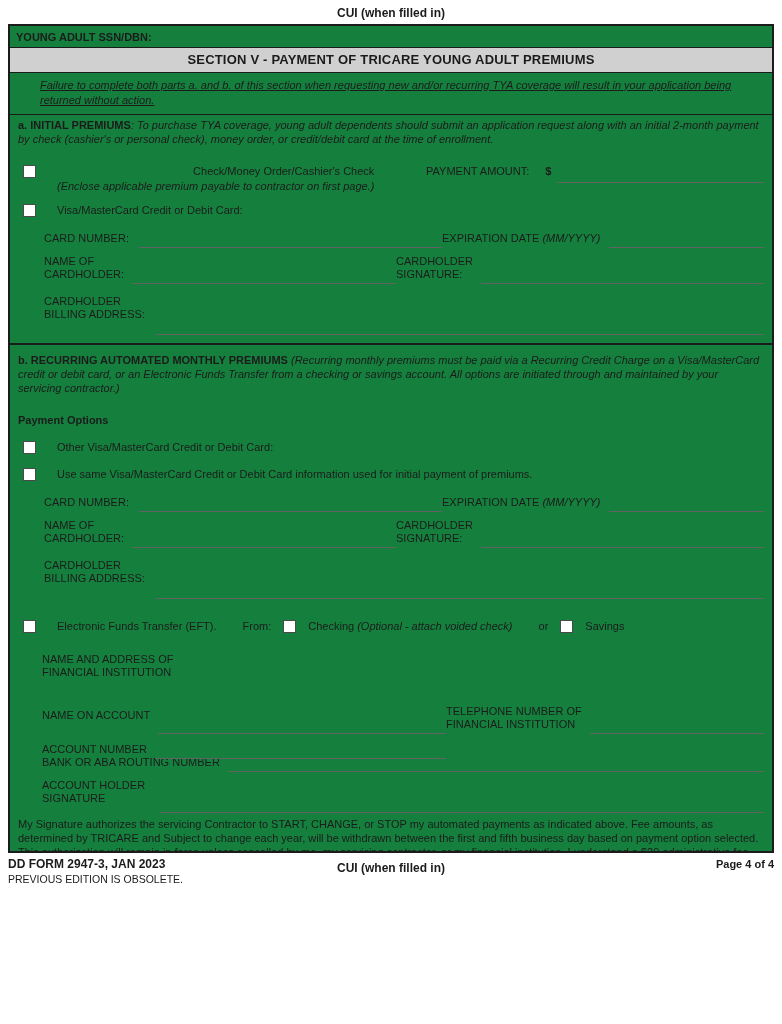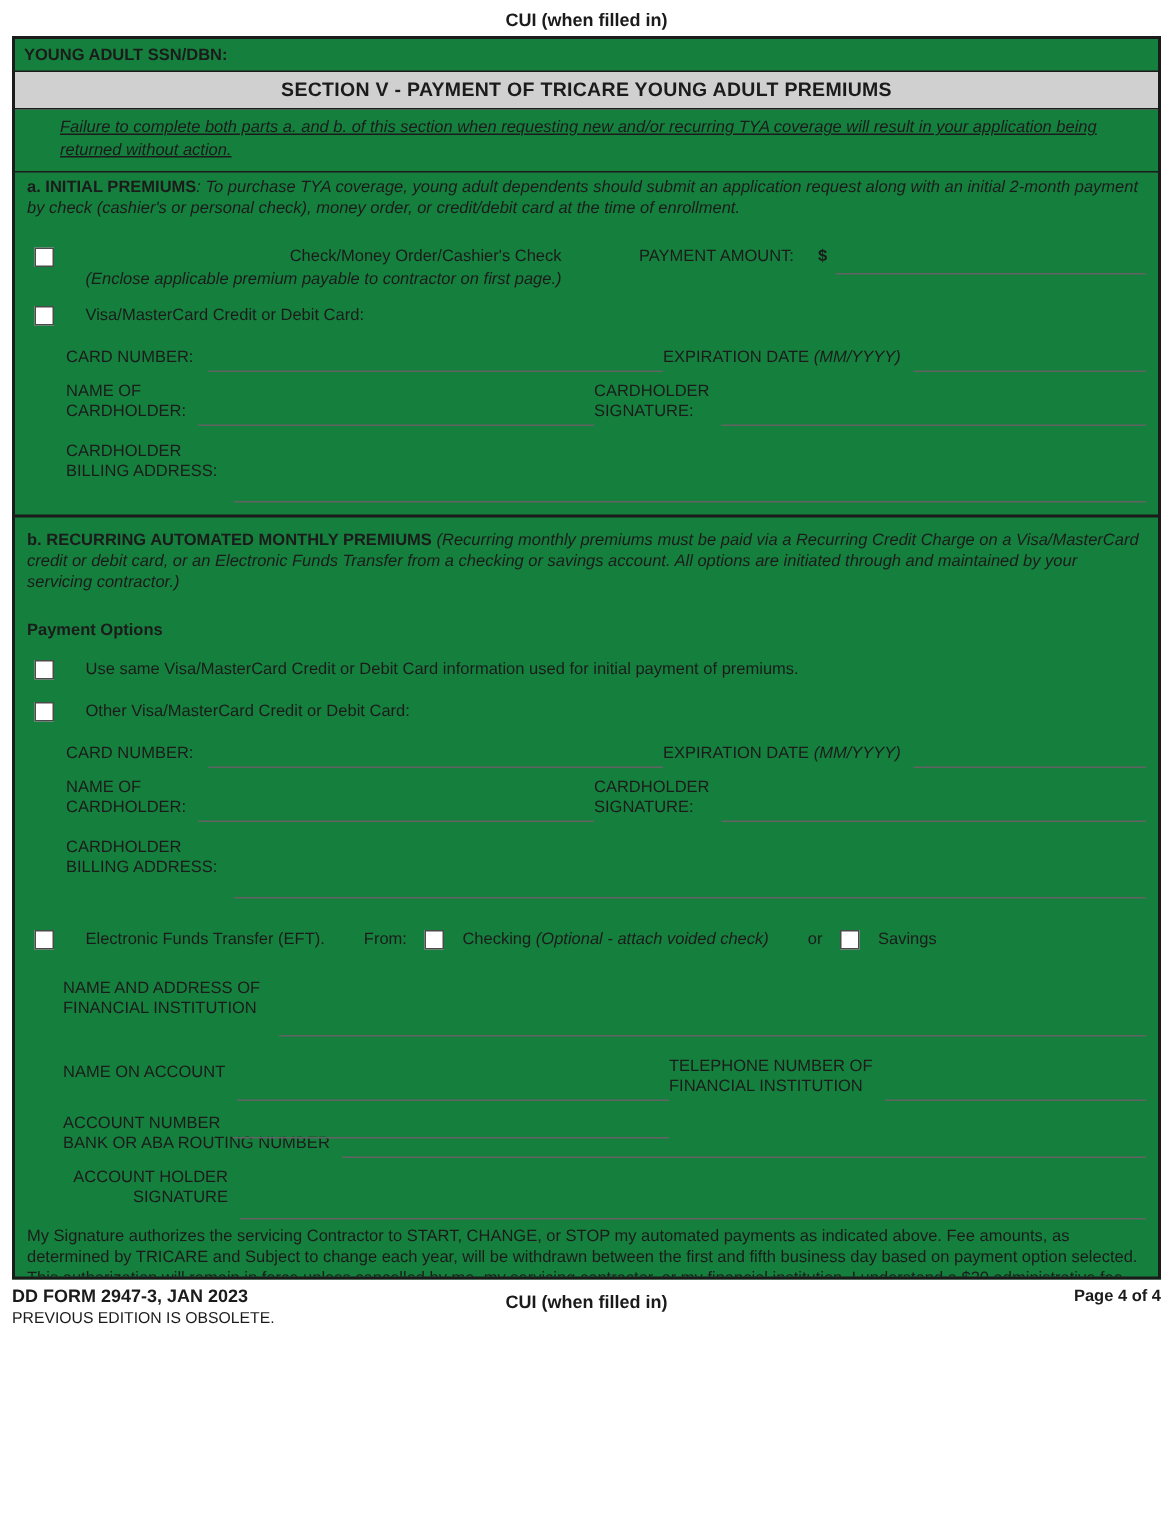--- a/index.html
+++ b/index.html
@@ -72,21 +72,21 @@
   .eft-fields { margin:16px 0 0 24px; }
   .fin-row { display:flex; min-height:36px; margin-top:12px; }
   .fin-row .lbl { width:136px; align-self:flex-start; }
   .fin-row .fill-line { flex:1; margin-left:8px; }
   .acct-row { display:flex; margin-top:13px; }
   .acct-row .cell { display:flex; }
   .acct-row .cell-l { width:404px; }
   .acct-row .cell-l .fill-line { flex:1; margin-left:8px; transform:translateY(3px); }
   .acct-row .cell-r { flex:1; }
   .acct-row .cell-r .fill-line { flex:1; margin-left:8px; transform:translateY(3px); }
-  .sig-row { display:flex; min-height:34px; margin-top:10px;text-align:right; }
+  .sig-row { display:flex; min-height:34px; margin-top:10px; }
   .sig-row .lbl { width:110px; align-self:flex-start; }
   .sig-row .fill-line { flex:1; margin-left:8px; }
 
   .auth-par { margin-top:4px; line-height:14px; }
 
   .footer {
     margin:4px 8px 0 8px; display:grid; grid-template-columns:1fr auto 1fr; align-items:start;
   }
   .footer .left .form-num { font-weight:bold; font-size:12px; }
   .footer .left .edition { font-size:10.5px; margin-top:2px; }
@@ -164,28 +164,28 @@
     </div>
   </div>
 
   <div class="section section-b">
     <div>
       <b>b. RECURRING AUTOMATED MONTHLY PREMIUMS</b><i> (Recurring monthly premiums must be paid via a Recurring Credit Charge on a Visa/MasterCard credit or debit card, or an Electronic Funds Transfer from a checking or savings account. All options are initiated through and maintained by your servicing contractor.)</i>
     </div>
 
     <div class="bold" style="margin-top:18px;">Payment Options</div>
 
+    <div class="opt-row" style="margin-top:13px;">
+      <div class="checkbox"></div>
+      <div class="opt-label">Other Visa/MasterCard Credit or Debit Card:</div>
+    </div>
+
     <div class="opt-row" style="margin-top:12px;">
       <div class="checkbox"></div>
       <div class="opt-label">Use same Visa/MasterCard Credit or Debit Card information used for initial payment of premiums.</div>
-    </div>
-
-    <div class="opt-row" style="margin-top:13px;">
-      <div class="checkbox"></div>
-      <div class="opt-label">Other Visa/MasterCard Credit or Debit Card:</div>
     </div>
 
     <div class="card-grid">
       <div class="f-row row-cardnum">
         <div class="cell cell-l">
           <span class="lbl">CARD NUMBER:</span>
           <div class="fill-line"></div>
         </div>
         <div class="cell cell-r">
           <span class="lbl"><span>EXPIRATION DATE </span><i>(MM/YYYY)</i></span>
@@ -220,21 +220,21 @@
       <div class="checkbox" style="margin-left:0;"></div>
       <span class="txt" style="margin-left:12px;"><span>Checking </span><i>(Optional - attach voided check)</i></span>
       <div class="gap"></div>
       <span>or</span>
       <div class="sm-gap"></div>
       <div class="checkbox" style="margin-left:0;"></div>
       <span class="txt" style="margin-left:12px;">Savings</span>
     </div>
 
     <div class="eft-fields">
-      <div class="fin-row" style="margin-top:20px; min-height:38px;">
+      <div class="fin-row" style="margin-top:20px; min-height:38px;flex-direction:column;">
         <span class="lbl">NAME AND ADDRESS OF
 FINANCIAL INSTITUTION</span>
         <div class="fill-line"></div>
       </div>
 
       <div class="acct-row" style="margin-top:14px;">
         <div class="cell cell-l">
           <span class="lbl" style="align-self:flex-end; margin-bottom:9px;">NAME ON ACCOUNT</span>
           <div class="fill-line"></div>
         </div>

